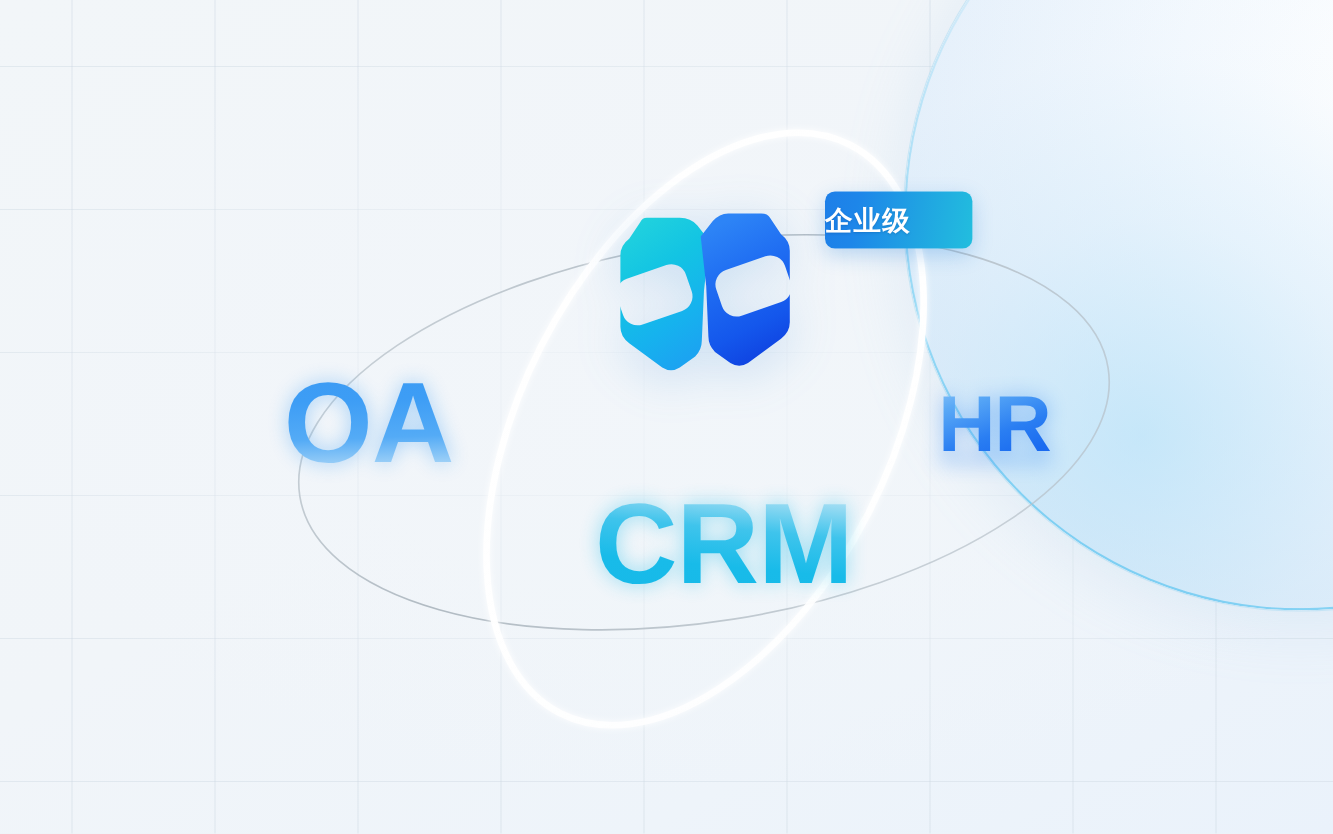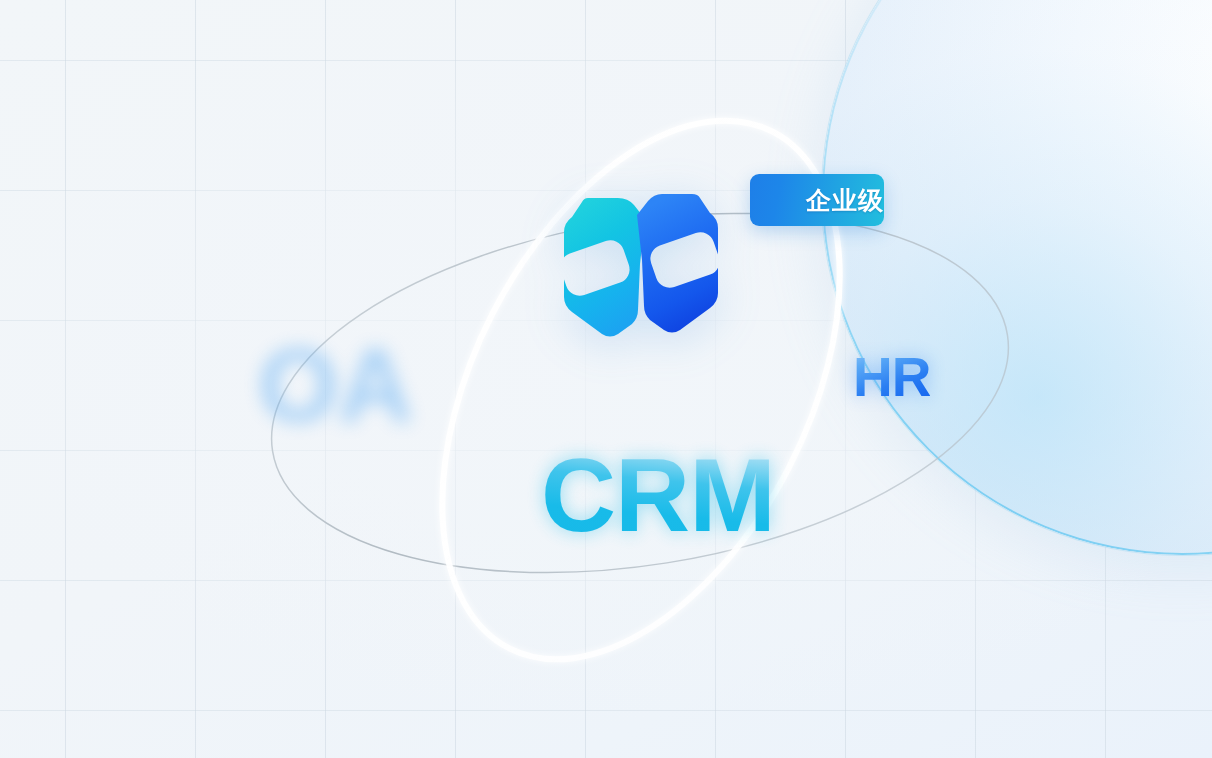--- a/index.html
+++ b/index.html
@@ -108,21 +108,22 @@
 
   #word-crm-glow, #word-crm {
     left: 541px; top: 443px;
     font-size: 104px;
   }
   #word-crm { background-image: linear-gradient(5deg, #17b9e8 0%, #18bbe9 34%, #3fc4ec 62%, #9ddcf3 86%, #e2f3fb 100%); }
   #word-crm-glow { color: #22bce8; }
 
   #word-hr-glow, #word-hr {
     left: 853px; top: 350px;
-    font-size: 55px;
+    font-size: 72px;
+    text-decoration: underline;
   }
   #word-hr { background-image: linear-gradient(160deg, #8fc5f8 0%, #5aa9f6 22%, #2a7ef2 58%, #1b6cf0 82%, #1765ef 100%); }
   #word-hr-glow { color: #2e86f3; }
 
   
   .logo {
     position: absolute;
     left: 552px;
     top: 190px;
     width: 176px;
@@ -134,21 +135,21 @@
   .badge {
     position: absolute;
     left: 750px;
     top: 174px;
     width: 134px;
     height: 52px;
     border-radius: 9px;
     background: linear-gradient(100deg, #1e7fe8 0%, #1d86e9 22%, #20a3e2 62%, #22bede 100%);
     display: flex;
     align-items: center;
-    justify-content: flex-end;
+    justify-content: flex-start;
     box-shadow: 0 6px 18px rgba(35,130,220,0.28);
   }
   .badge-text {
     color: #ffffff;
     font-size: 25px;
     font-weight: 700;
     letter-spacing: 1px;
     text-shadow: 0 1px 2px rgba(10,70,140,0.30);
     user-select: none;
   }
@@ -189,20 +190,21 @@
     <g>
       <ellipse cx="640" cy="393" rx="372" ry="172" transform="rotate(-9 640 393)" fill="none" stroke="url(#grayOrbitGrad)" stroke-width="1.5"></ellipse>
     </g>
 
     <g filter="url(#softGlow)">
       <ellipse cx="641" cy="390" rx="167" ry="290" transform="rotate(27 641 390)" fill="none" stroke="url(#whiteOrbitGrad)" stroke-width="6"></ellipse>
     </g>
   </svg>
 
   <div class="word-glow" id="word-oa-glow">OA</div>
+  <div class="word" id="word-oa">OA</div>
 
   <div class="word-glow" id="word-crm-glow">CRM</div>
   <div class="word" id="word-crm">CRM</div>
 
   <div class="word-glow" id="word-hr-glow">HR</div>
   <div class="word" id="word-hr">HR</div>
 
   <svg class="logo" viewBox="0 0 176 148" aria-hidden="true">
     <defs>
       <linearGradient id="logoLeftGrad" x1="0.15" y1="0" x2="0.55" y2="1">

